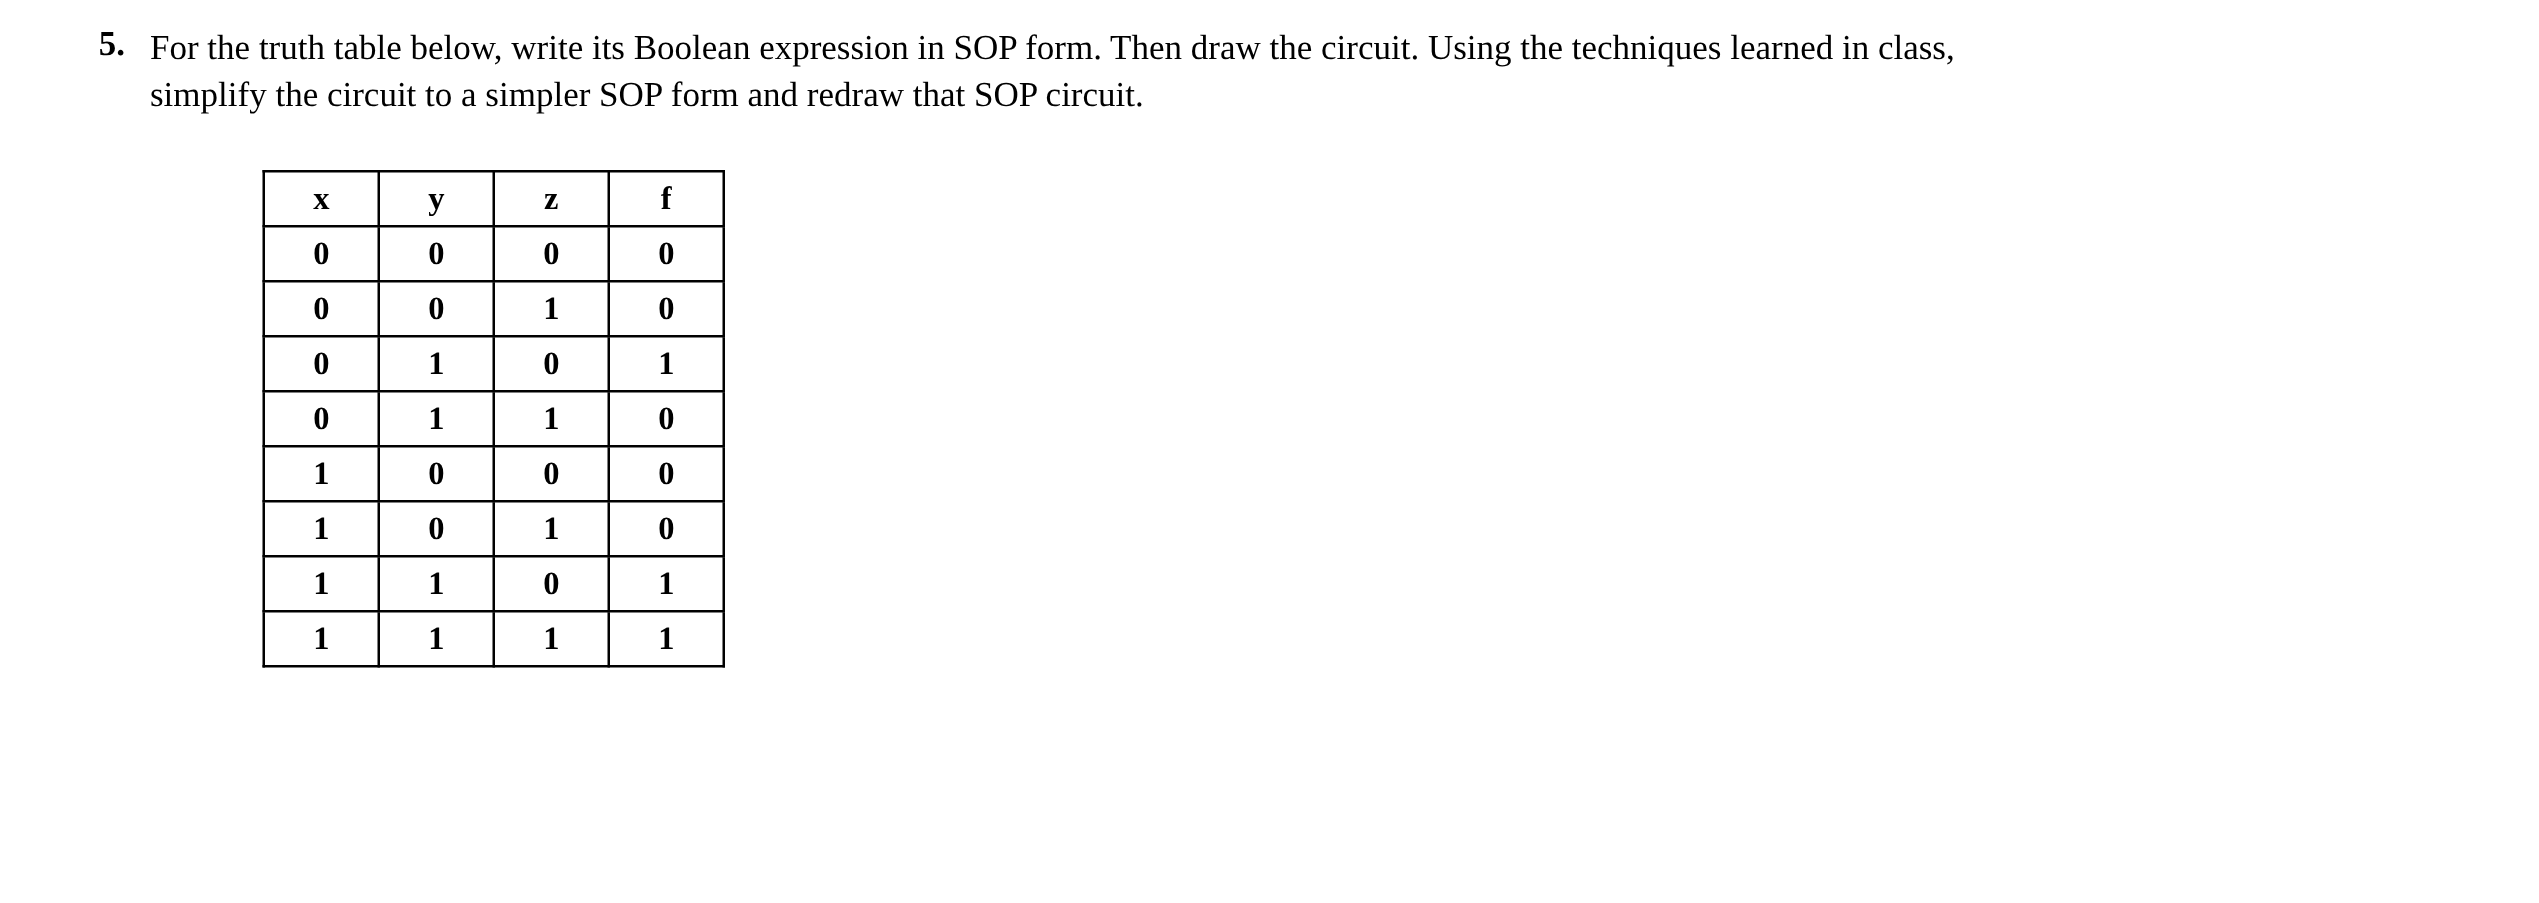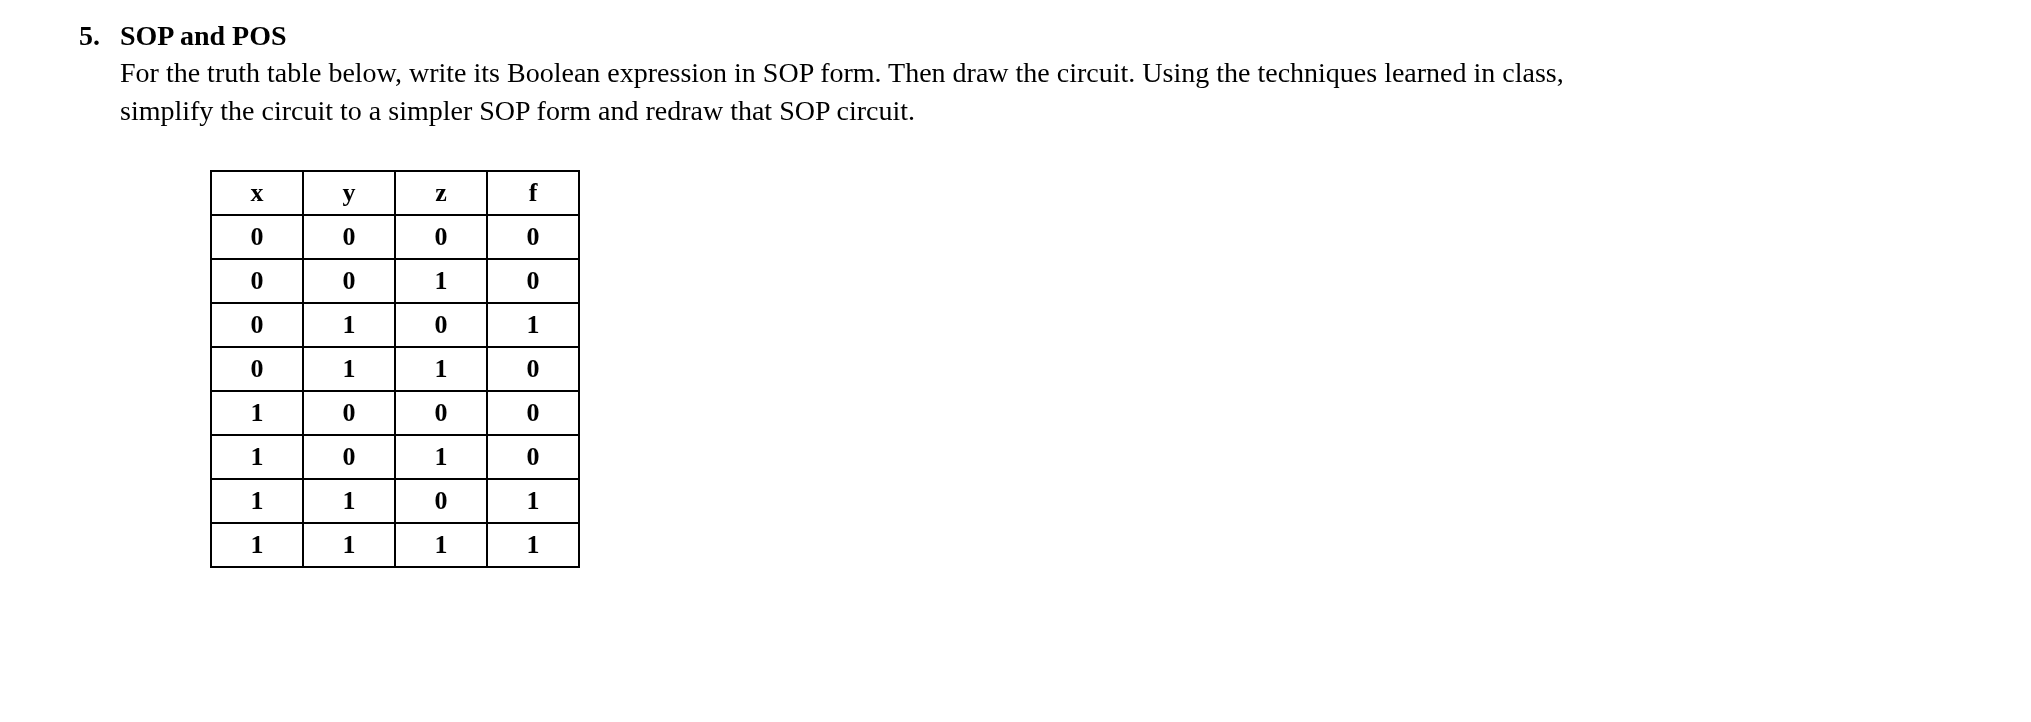--- a/index.html
+++ b/index.html
@@ -53,21 +53,20 @@
   table.truth th {
     font-family: "Times New Roman", Times, serif;
   }
 </style>
 </head>
 <body>
 
 <div class="question">
   <div class="number">5.</div>
   <div class="content">
-    <div class="title">SOP and POS</div>
     <div class="prompt">For the truth table below, write its Boolean expression in SOP form. Then draw the circuit. Using the techniques learned in class, simplify the circuit to a simpler SOP form and redraw that SOP circuit.</div>
     <div class="table-wrap">
       <table class="truth">
         <thead>
           <tr>
             <th>x</th>
             <th>y</th>
             <th>z</th>
             <th>f</th>
           </tr>

